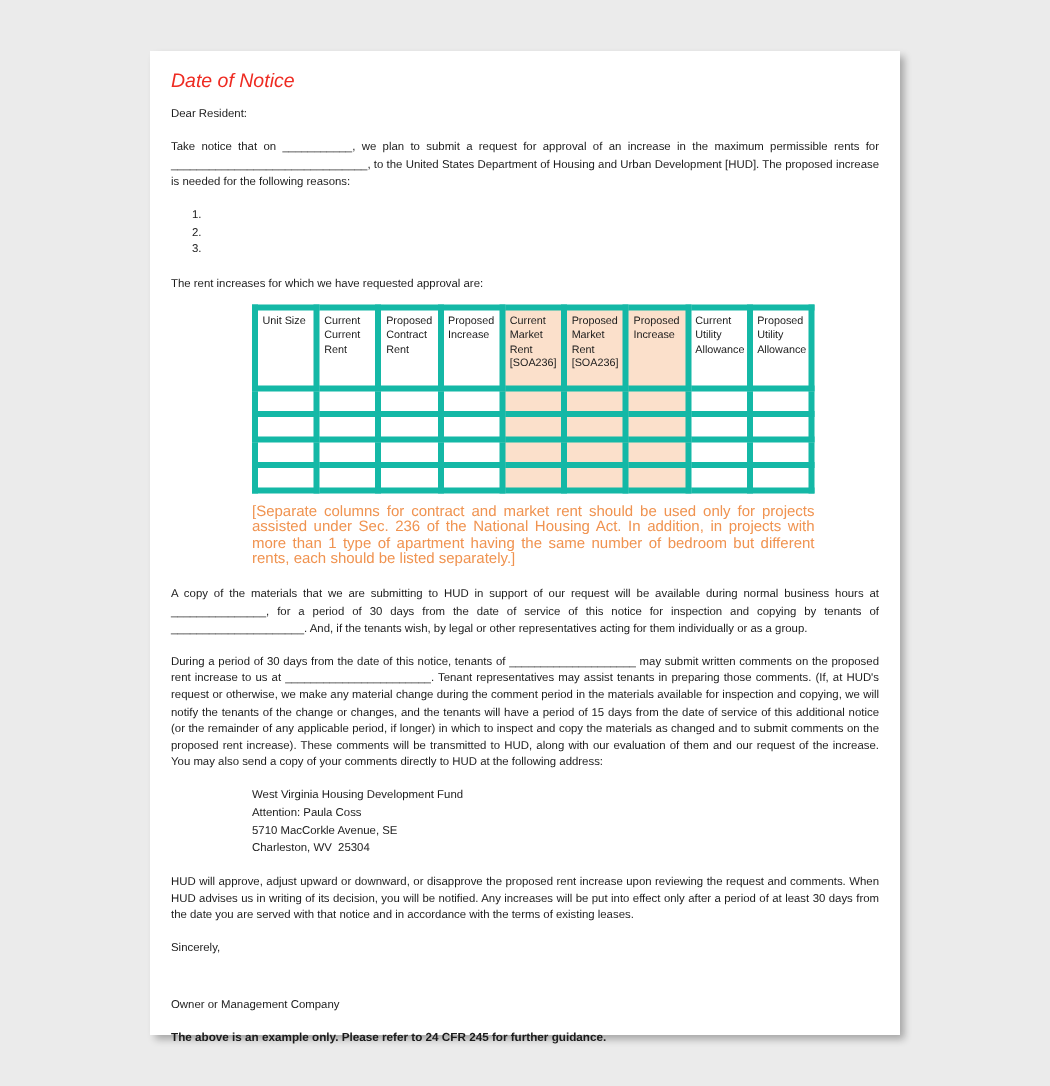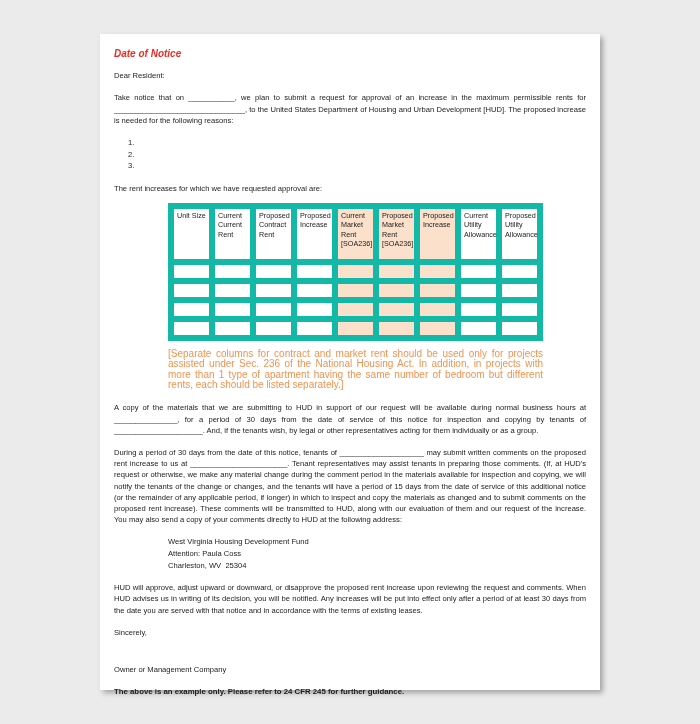--- a/index.html
+++ b/index.html
@@ -28,23 +28,22 @@
 
   .doc {
     font-size: 7.6px;
     line-height: 11.2px;
     color: #1b1b1b;
   }
 
   .date-notice {
     color: #ee2b22;
     font-style: italic;
-    font-size: 10px;
-    margin: 0 0 11px 0;
-    font-weight: bold;
+    font-size: 13px;
+    margin: 0 0 11px 0;
   }
 
   .salutation {
     margin: 0 0 11px 0;
   }
 
   p.para {
     margin: 0 0 11px 0;
     text-align: justify;
   }
@@ -65,21 +64,21 @@
 
   
   table.rent-table {
     border-collapse: collapse;
     margin: 0 0 8px 54px;
     width: 375px;
     table-layout: fixed;
   }
   table.rent-table td,
   table.rent-table th {
-    border: 6px solid #14b8a6;
+    border: 4px solid #14b8a6;
     vertical-align: top;
     padding: 2px 2px 2px 3px;
     font-weight: normal;
     font-size: 7.2px;
     line-height: 9.4px;
     text-align: left;
     color: #1b1b1b;
     height: 9px;
   }
   table.rent-table thead th {
@@ -215,20 +214,21 @@
 
     <div class="orange-note">[Separate columns for contract and market rent should be used only for projects assisted under Sec. 236 of the National Housing Act.  In addition, in projects with more than 1 type of apartment having the same number of bedroom but different rents, each should be listed separately.]</div>
 
     <p class="para"><span>A copy of the materials that we are submitting to HUD in support of our request will be available during normal business hours at </span><span class="blank">_______________</span><span>, for a period of 30 days from the date of service of this notice for inspection and copying by tenants of </span><span class="blank">_____________________</span><span>. And, if the tenants wish, by legal or other representatives acting for them individually or as a group.</span></p>
 
     <p class="para"><span>During a period of 30 days from the date of this notice, tenants of </span><span class="blank">____________________</span><span> may submit written comments on the proposed rent increase to us at </span><span class="blank">_______________________</span><span>.  Tenant representatives may assist tenants in preparing those comments. (If, at HUD's request or otherwise, we make any material change during the comment period in the materials available for inspection and copying, we will notify the tenants of the change or changes, and the tenants will have a period of 15 days from the date of service of this additional notice (or the remainder of any applicable period, if longer) in which to inspect and copy the materials as changed and to submit comments on the proposed rent increase).  These comments will be transmitted to HUD, along with our evaluation of them and our request of the increase.  You may also send a copy of your comments directly to HUD at the following address:</span></p>
 
     <div class="address-block">
       <div>West Virginia Housing Development Fund</div>
       <div>Attention: Paula Coss</div>
+      <div>5710 MacCorkle Avenue, SE</div>
       <div>Charleston, WV  25304</div>
     </div>
 
     <p class="para">HUD will approve, adjust upward or downward, or disapprove the proposed rent increase upon reviewing the request and comments.  When HUD advises us in writing of its decision, you will be notified.  Any increases will be put into effect only after a period of at least 30 days from the date you are served with that notice and in accordance with the terms of existing leases.</p>
 
     <div class="sincerely">Sincerely,</div>
 
     <div class="owner-line">Owner or Management Company</div>
 
     <div class="disclaimer">The above is an example only.  Please refer to 24 CFR 245 for further guidance.</div>

